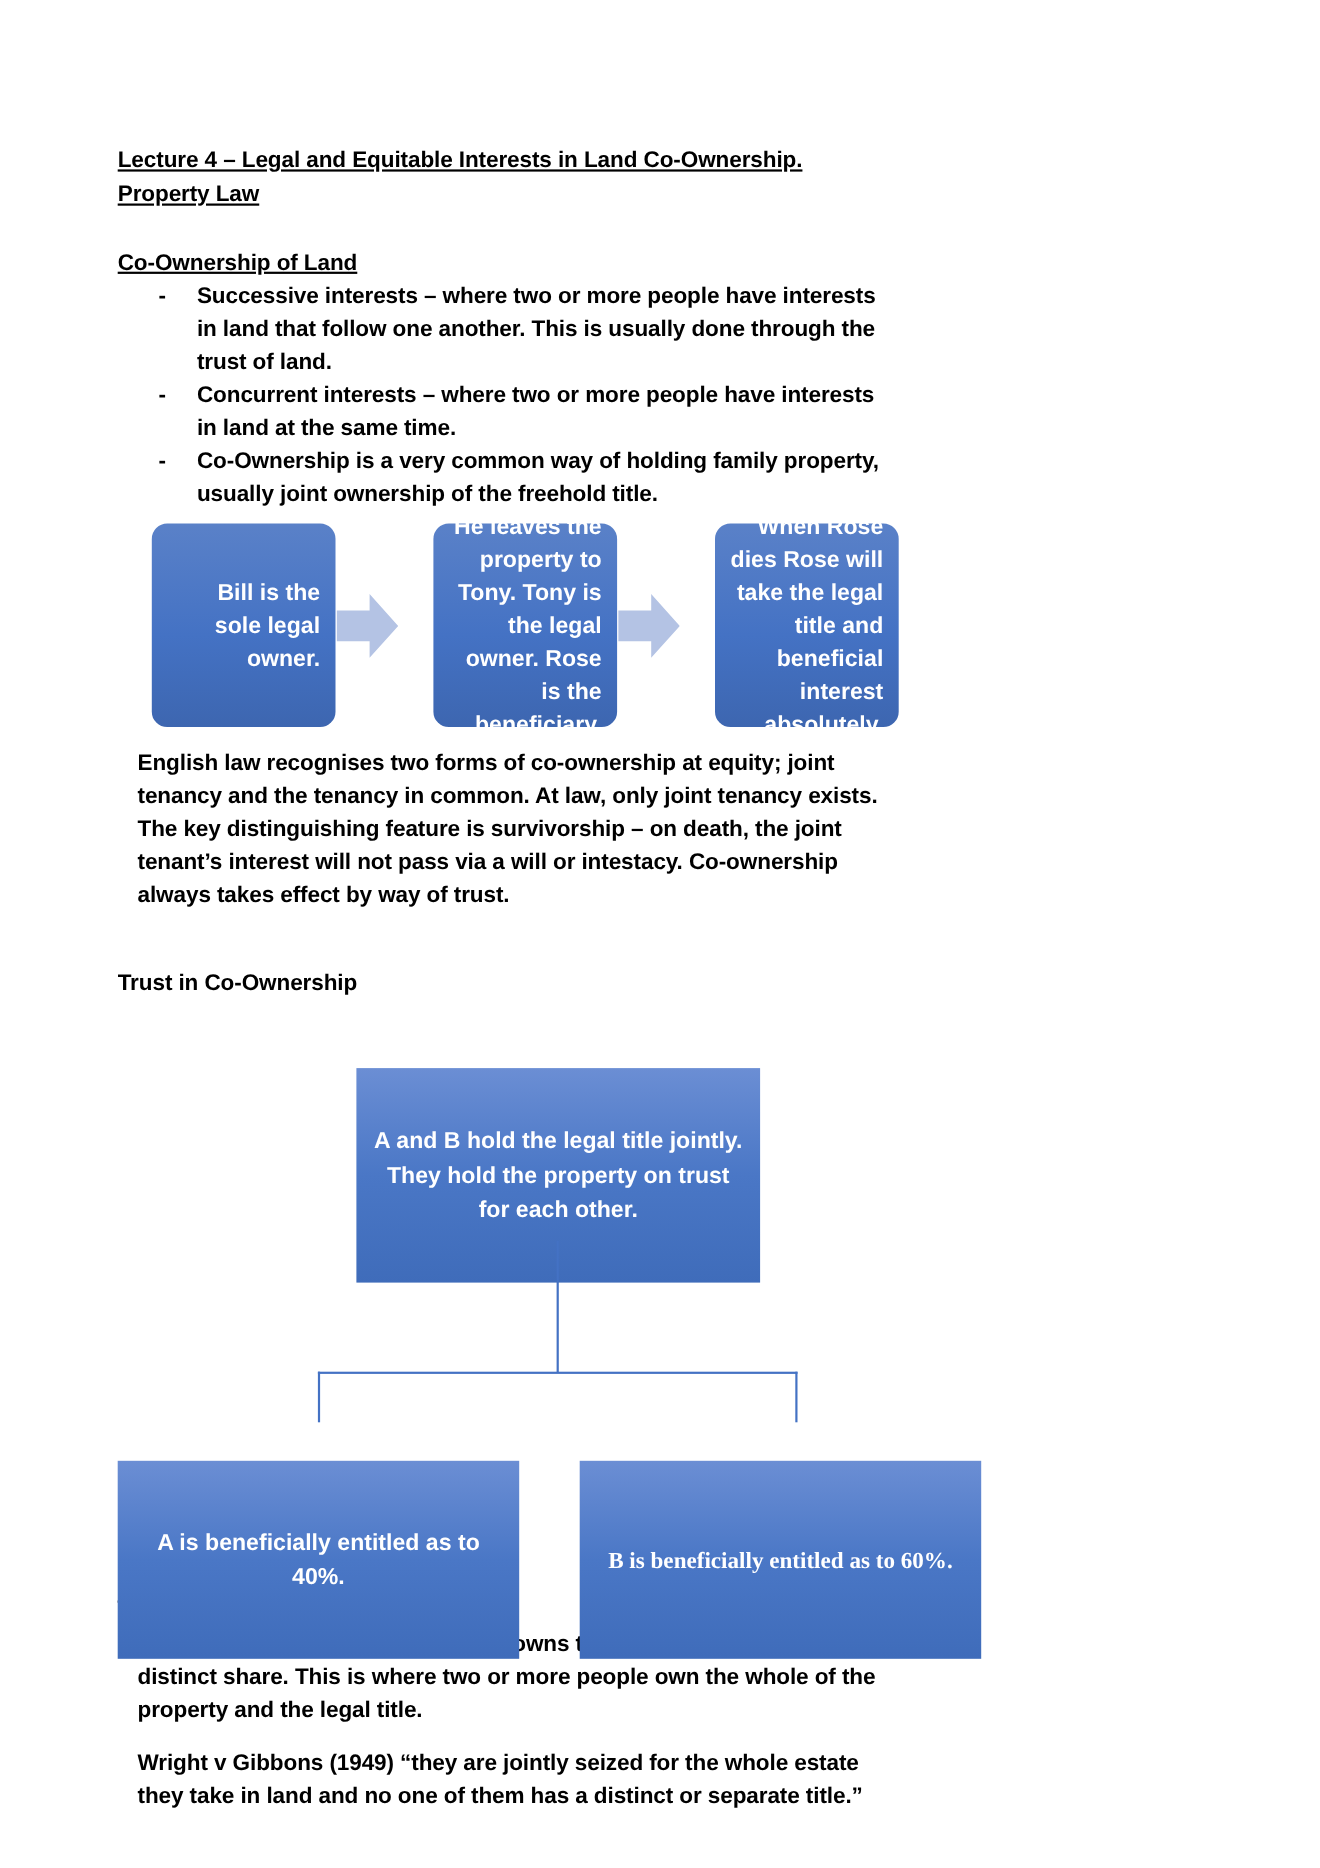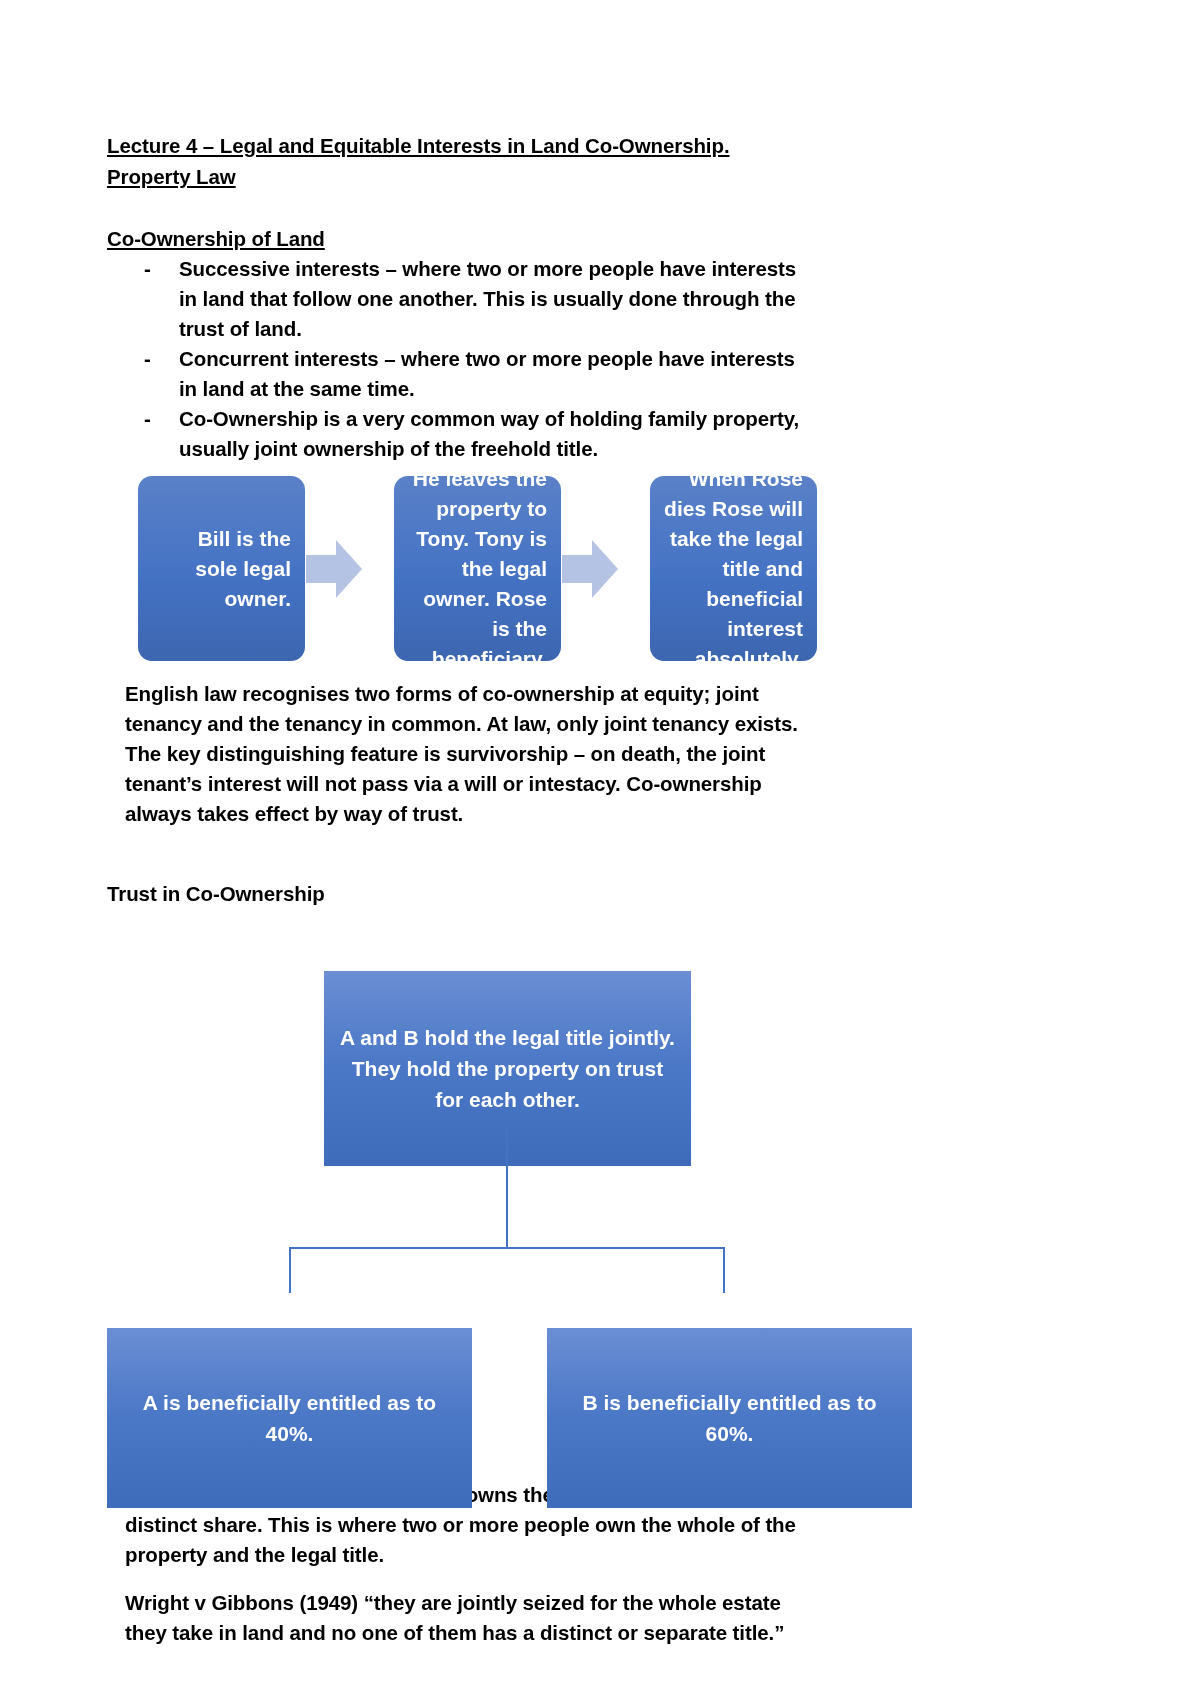--- a/index.html
+++ b/index.html
@@ -127,21 +127,21 @@
     top: 358px;
     width: 365px;
     height: 180px;
     display: flex;
     align-items: center;
     justify-content: center;
     padding: 0 10px;
     margin-top: 37px;
   }
   .treebox.leaf-a { left: 0; }
-  .treebox.leaf-b { left: 440px; }
+  .treebox.leaf-b { left: 420px; font-family: Liberation Serif, serif; }
   .conn {
     position: absolute;
     background: #4472c4;
   }
   .conn.v-top   { left: 399px; top: 195px; width: 2px;  height: 120px; }
   .conn.h-bar   { left: 182px; top: 314px; width: 436px; height: 2px; }
   .conn.v-left  { left: 182px; top: 314px; width: 2px;  height: 46px; }
   .conn.v-right { left: 616px; top: 314px; width: 2px;  height: 46px; }
 
   .para {

